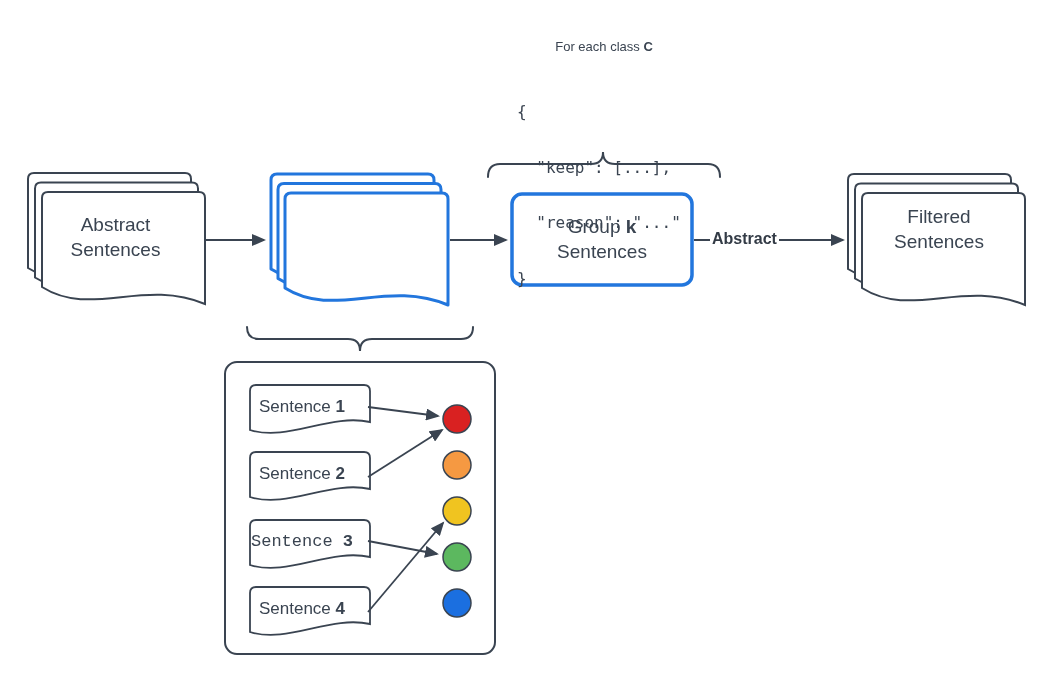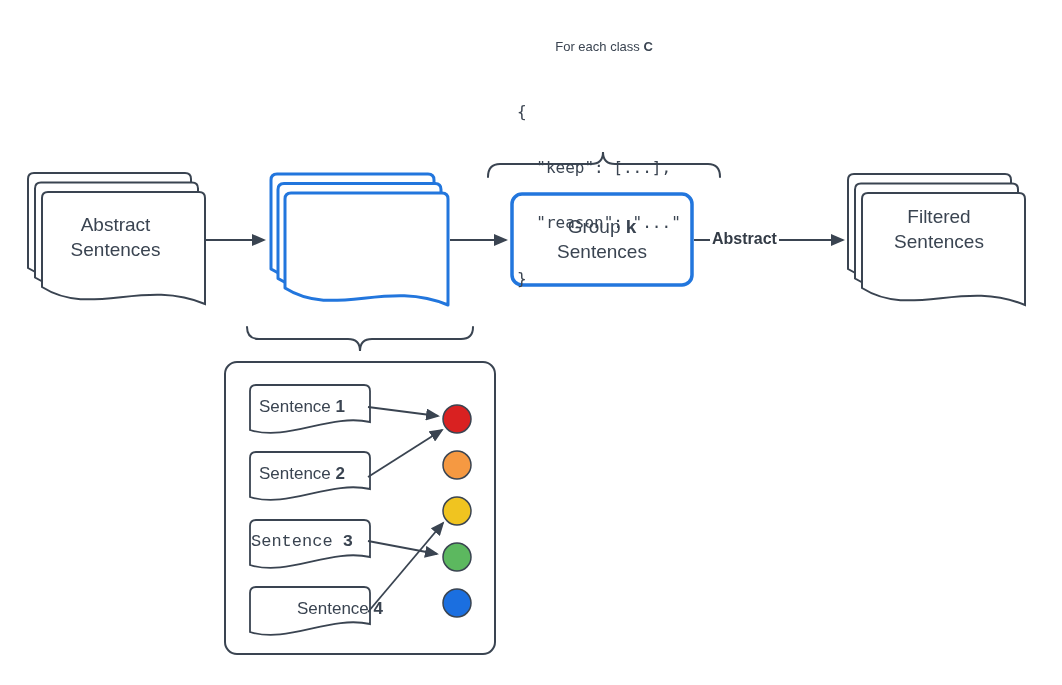--- a/index.html
+++ b/index.html
@@ -113,17 +113,17 @@
 
   <div class="sent" style="left:250px;top:397px;">
     <span>Sentence </span><b>1</b>
   </div>
   <div class="sent" style="left:250px;top:464px;">
     <span>Sentence </span><b>2</b>
   </div>
   <div class="sent" style="left:250px;top:532px;font-family:Liberation Mono, monospace;">
     <span>Sentence </span><b>3</b>
   </div>
-  <div class="sent" style="left:250px;top:599px;padding-left:38px;">
+  <div class="sent" style="left:250px;top:599px;">
     <span>Sentence </span><b>4</b>
   </div>
 
 </div>
 
 </body></html>

